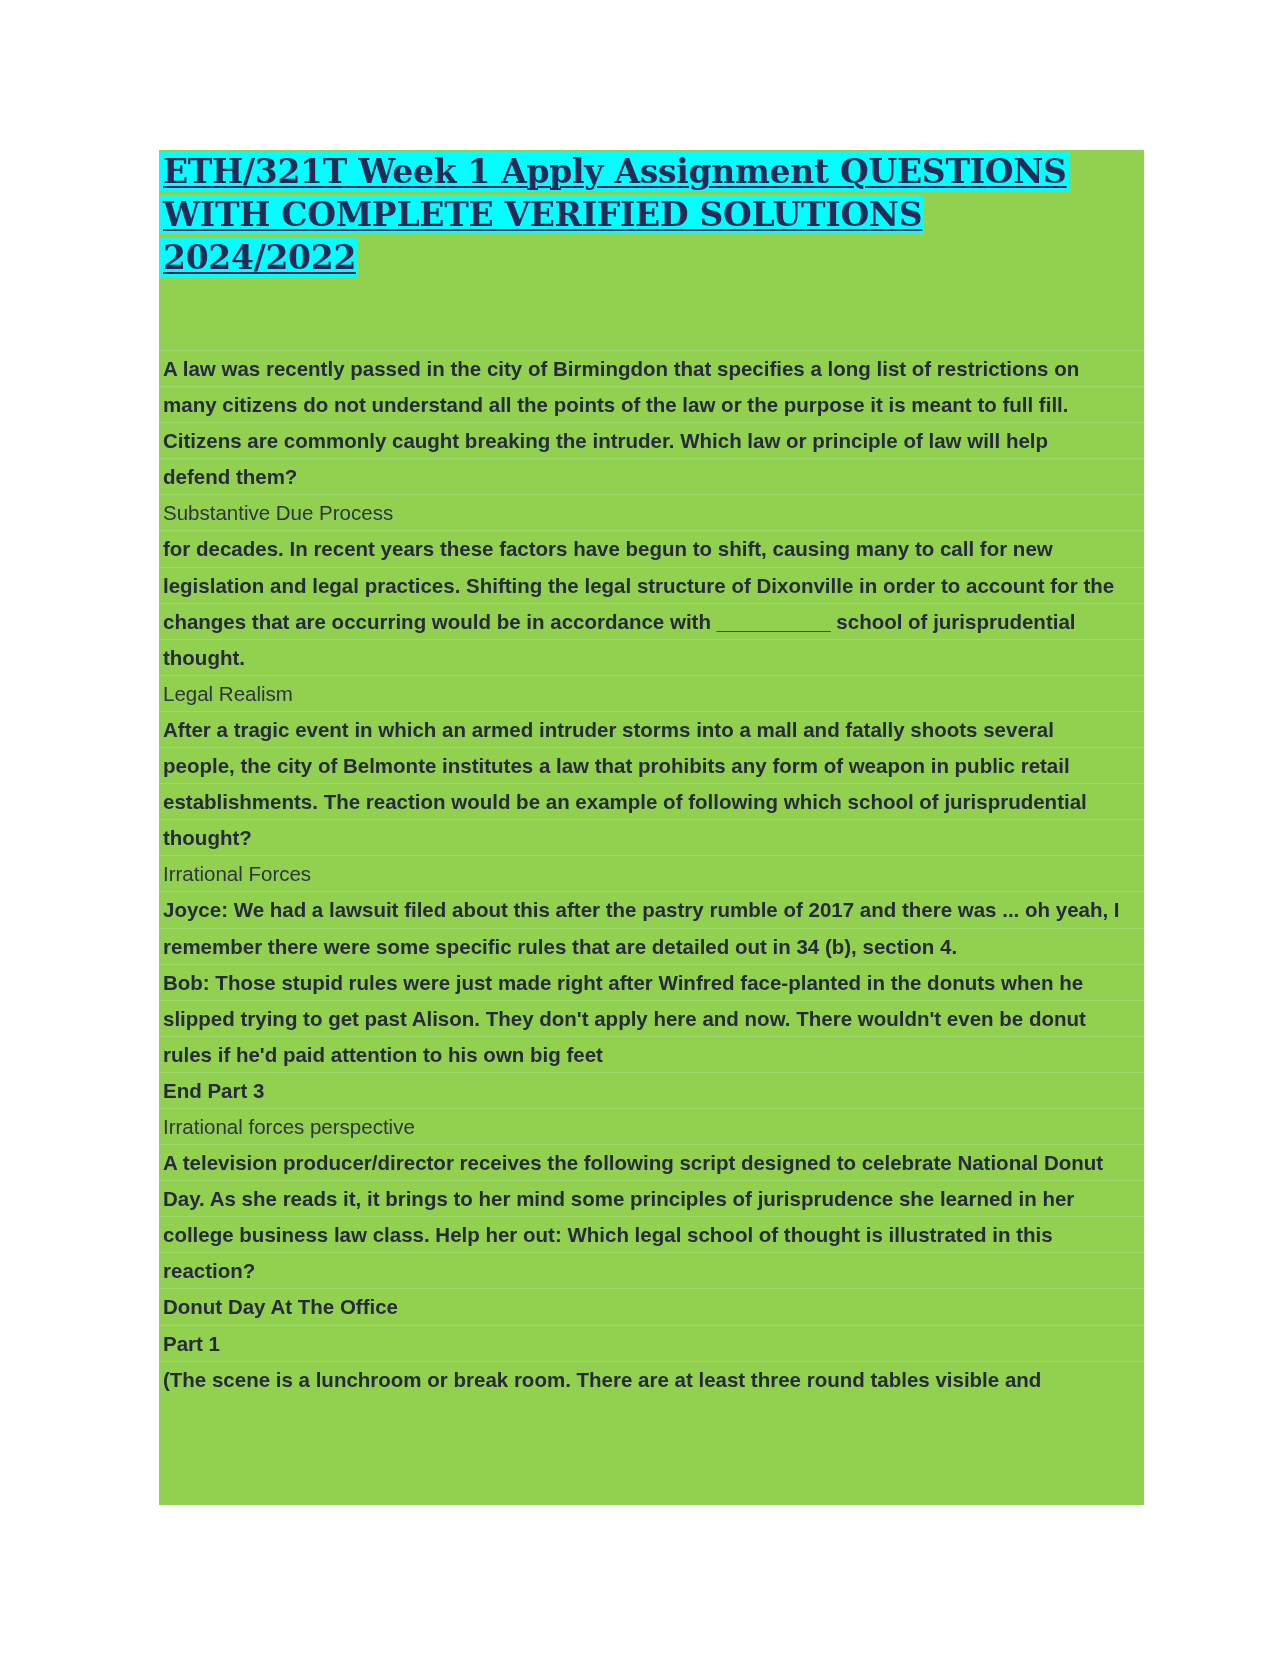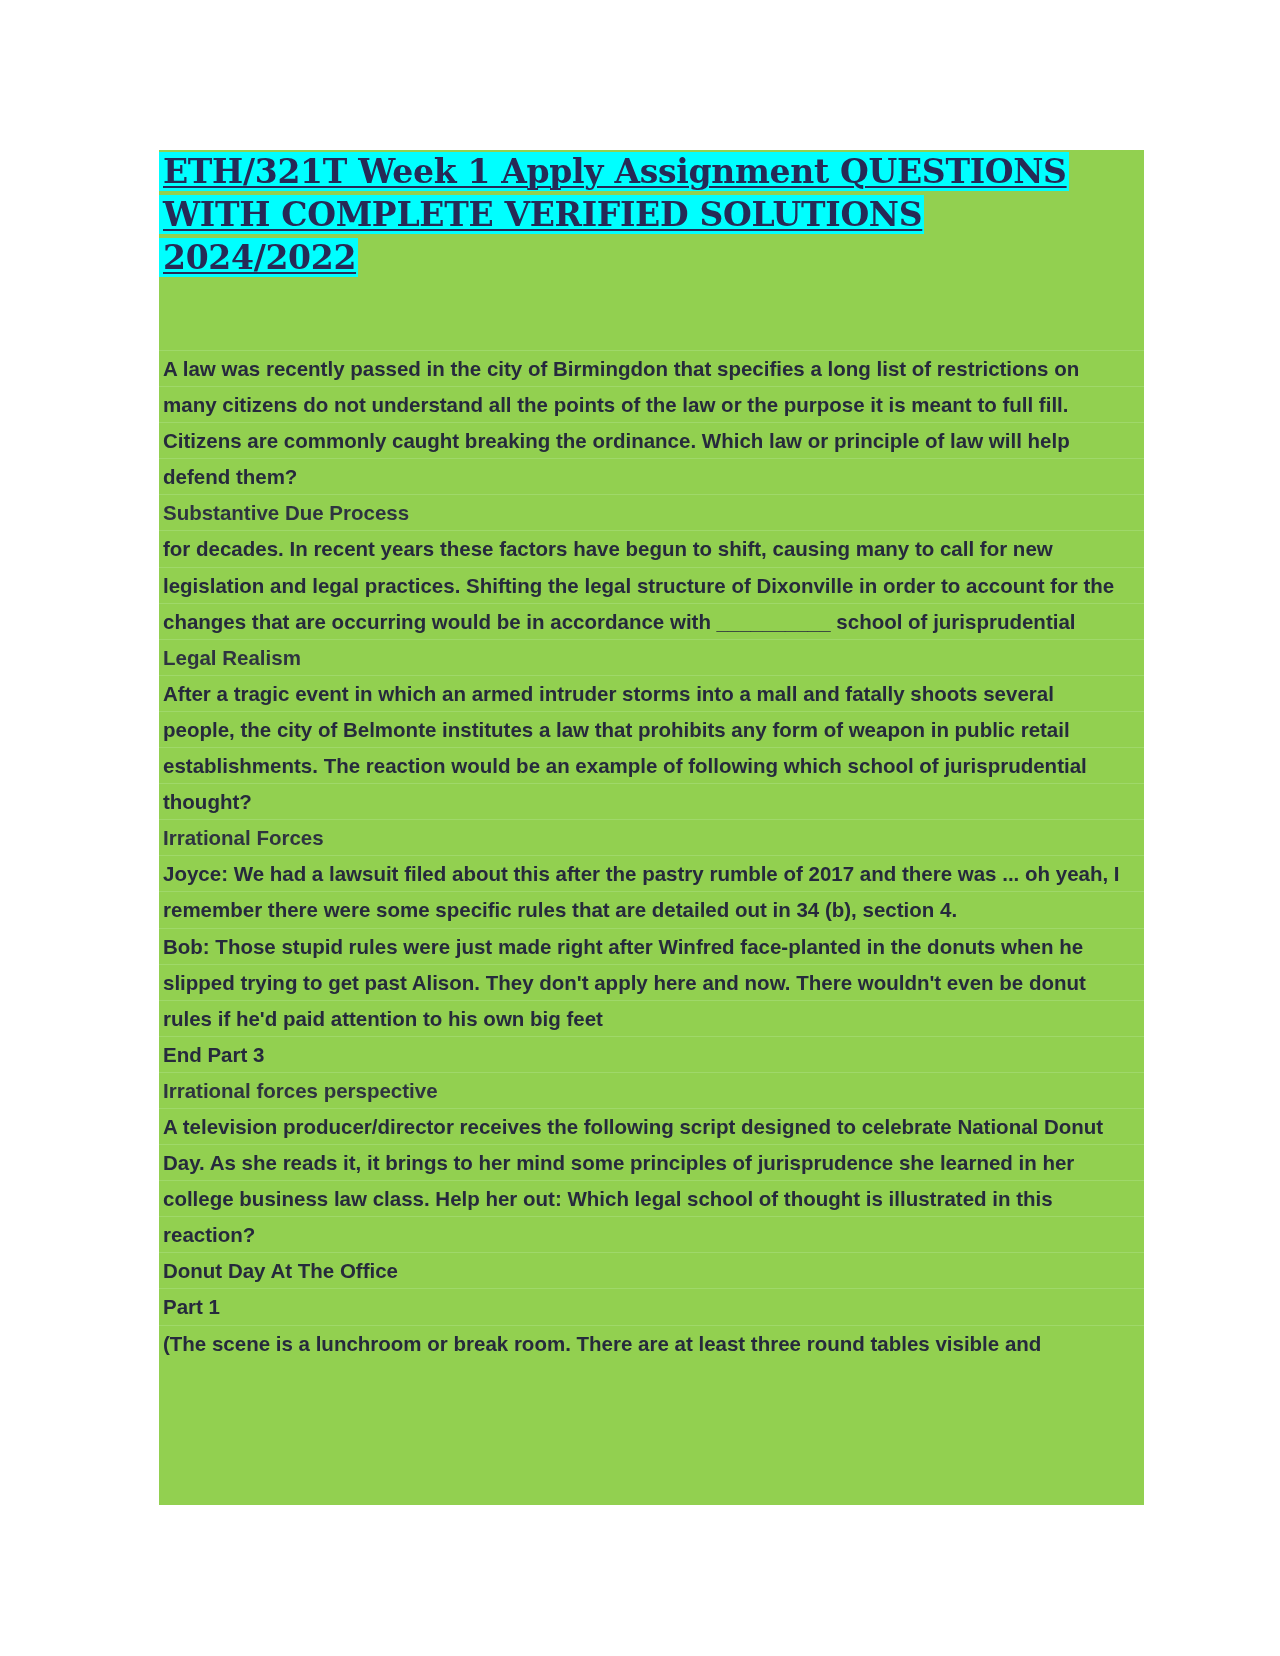--- a/index.html
+++ b/index.html
@@ -65,43 +65,44 @@
       box-sizing: content-box;
       padding-left: 4px;
       font-family: "Liberation Sans", "DejaVu Sans", sans-serif;
       font-size: 20.5px;
       line-height: 35px;
       color: #262a3c;
       white-space: nowrap;
       overflow: visible;
     }
     .row.q { font-weight: bold; }
-    .row.a { font-weight: bold; color: #2e3440; }
+    .row.a { font-weight: normal; color: #2e3440; }
   </style>
 </head>
 <body>
 
 <div class="page">
   <div class="content-block">
 
     <h1 class="title">
       <span class="title-line"><span>ETH/321T Week 1 Apply Assignment QUESTIONS</span></span>
       <span class="title-line"><span>WITH COMPLETE VERIFIED SOLUTIONS</span></span>
       <span class="title-line"><span>2024/2022</span></span>
     </h1>
 
     <div class="rows">
       <div class="row q">A law was recently passed in the city of Birmingdon that specifies a long list of restrictions on</div>
       <div class="row q">many citizens do not understand all the points of the law or the purpose it is meant to full fill.</div>
-      <div class="row q">Citizens are commonly caught breaking the ordinance. Which law or principle of law will help</div>
+      <div class="row q">Citizens are commonly caught breaking the intruder. Which law or principle of law will help</div>
       <div class="row q">defend them?</div>
       <div class="row a">Substantive Due Process</div>
       <div class="row q">for decades. In recent years these factors have begun to shift, causing many to call for new</div>
       <div class="row q">legislation and legal practices. Shifting the legal structure of Dixonville in order to account for the</div>
       <div class="row q">changes that are occurring would be in accordance with __________ school of jurisprudential</div>
+      <div class="row q">thought.</div>
       <div class="row a">Legal Realism</div>
       <div class="row q">After a tragic event in which an armed intruder storms into a mall and fatally shoots several</div>
       <div class="row q">people, the city of Belmonte institutes a law that prohibits any form of weapon in public retail</div>
       <div class="row q">establishments. The reaction would be an example of following which school of jurisprudential</div>
       <div class="row q">thought?</div>
       <div class="row a">Irrational Forces</div>
       <div class="row q">Joyce: We had a lawsuit filed about this after the pastry rumble of 2017 and there was ... oh yeah, I</div>
       <div class="row q">remember there were some specific rules that are detailed out in 34 (b), section 4.</div>
       <div class="row q">Bob: Those stupid rules were just made right after Winfred face-planted in the donuts when he</div>
       <div class="row q">slipped trying to get past Alison. They don't apply here and now. There wouldn't even be donut</div>

